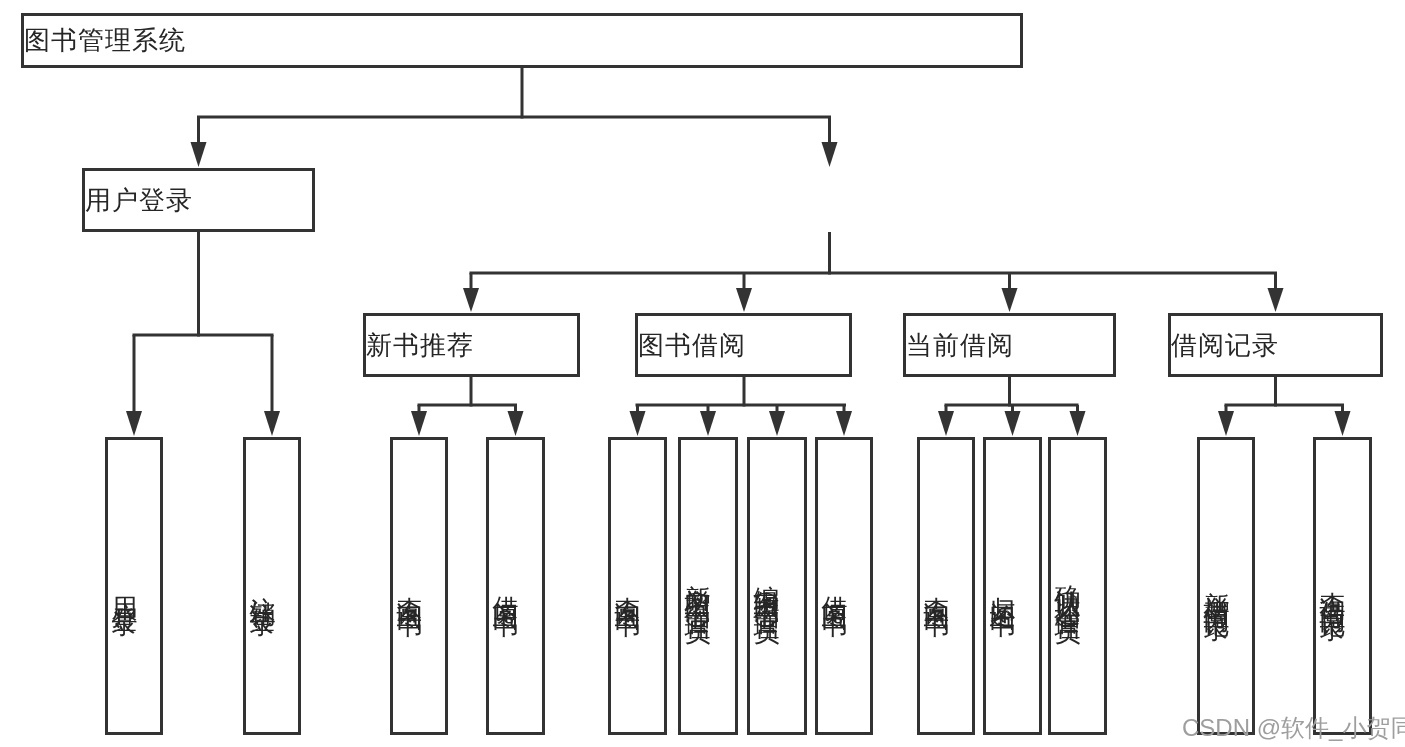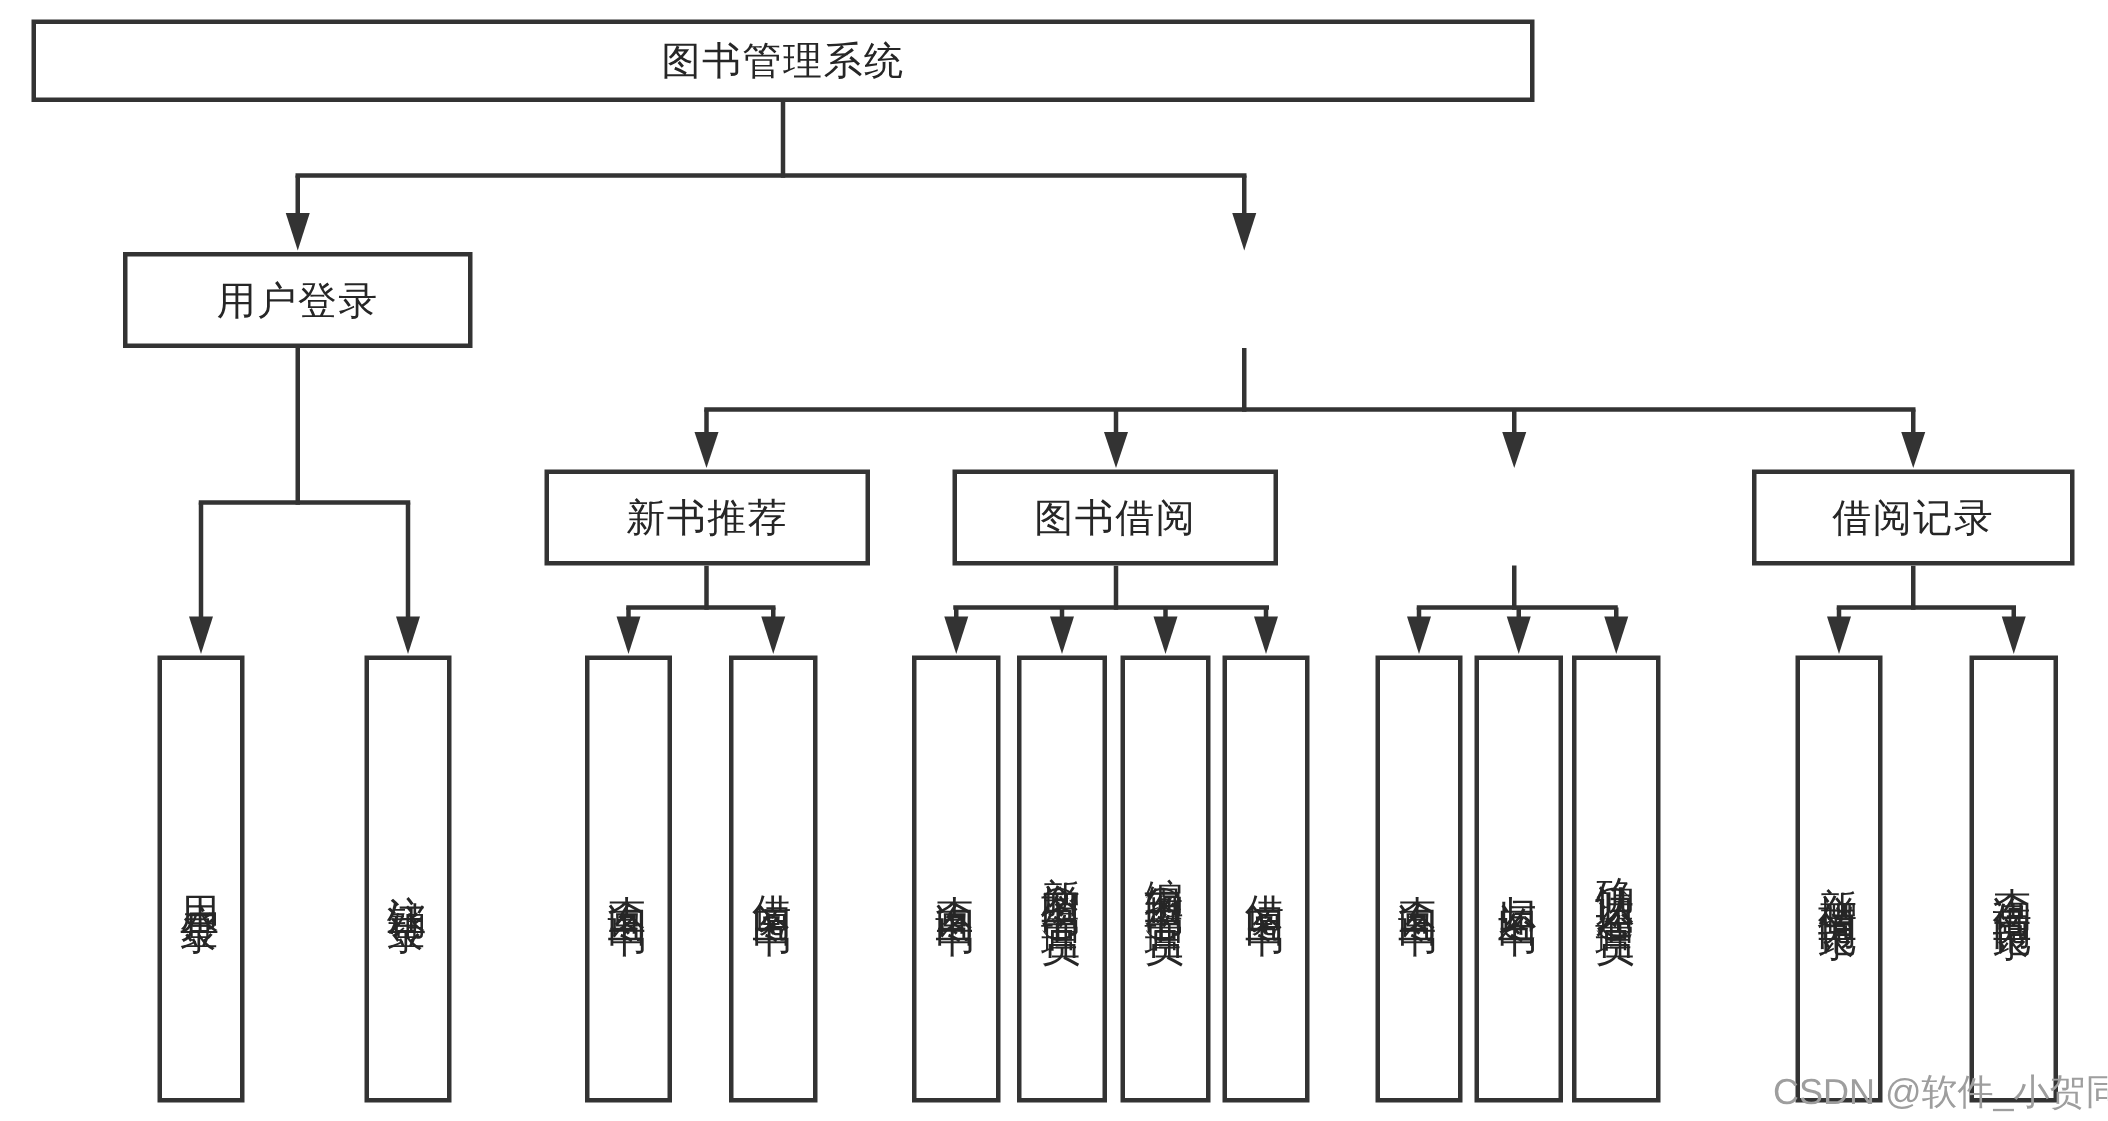--- a/index.html
+++ b/index.html
@@ -11,21 +11,21 @@
   html,body{margin:0;padding:0;background:#fff;}
   .canvas{
     position:relative;width:1405px;height:747px;background:var(--bg);
     font-family:"Liberation Sans",sans-serif;overflow:hidden;
   }
   .connectors{position:absolute;left:0;top:0;width:1405px;height:747px;}
   .connectors line{stroke:var(--line);stroke-width:3;}
   .connectors polygon{fill:var(--line);stroke:none;}
   .node{
     position:absolute;box-sizing:border-box;border:3px solid var(--line);
-    background:#fff;display:flex;align-items:center;justify-content:center;
+    background:#fff;display:flex;align-items:center;
     color:var(--text);
   }
   .node span{font-size:26px;letter-spacing:1px;white-space:nowrap;}
   .leaf span{
     writing-mode:vertical-rl;text-orientation:mixed;
     font-size:26px;letter-spacing:5px;white-space:nowrap;
   }
   .watermark{
     position:absolute;left:1182px;top:712px;z-index:5;
     font-size:24px;color:var(--watermark);letter-spacing:0;white-space:nowrap;
@@ -105,20 +105,23 @@
   <div class="node" style="left:82px;top:168px;width:233px;height:64px">
     <span>用户登录</span>
   </div>
 
   <div class="node" style="left:363px;top:313px;width:217px;height:64px">
     <span>新书推荐</span>
   </div>
   <div class="node" style="left:635px;top:313px;width:217px;height:64px">
     <span>图书借阅</span>
   </div>
+  <div class="node" style="left:903px;top:313px;width:213px;height:64px">
+    <span>当前借阅</span>
+  </div>
   <div class="node" style="left:1168px;top:313px;width:215px;height:64px">
     <span>借阅记录</span>
   </div>
 
   <div class="node leaf" style="left:105px;top:437px;width:58px;height:298px">
     <span>用户登录</span>
   </div>
   <div class="node leaf" style="left:243px;top:437px;width:58px;height:298px">
     <span>注销登录</span>
   </div>

